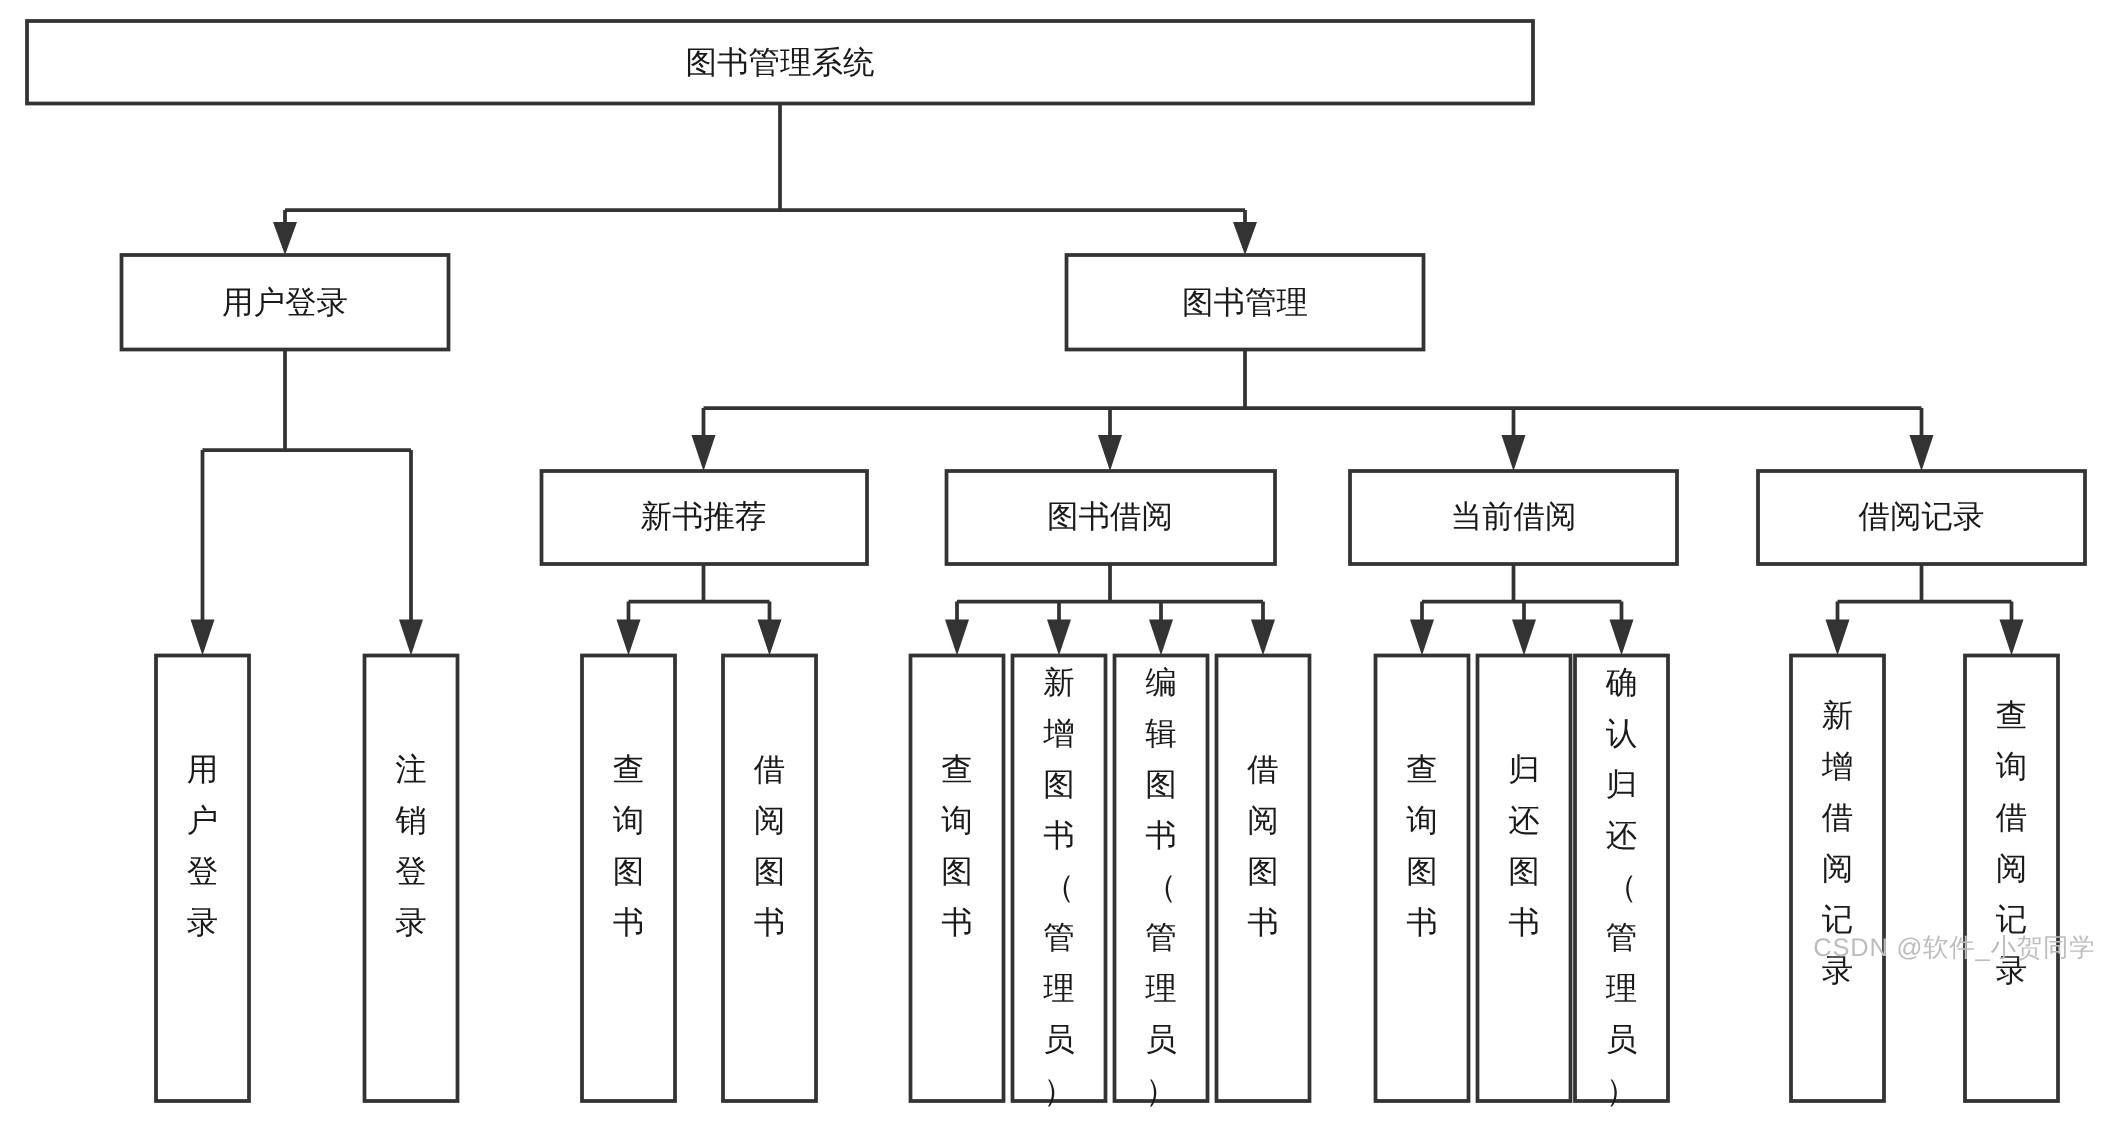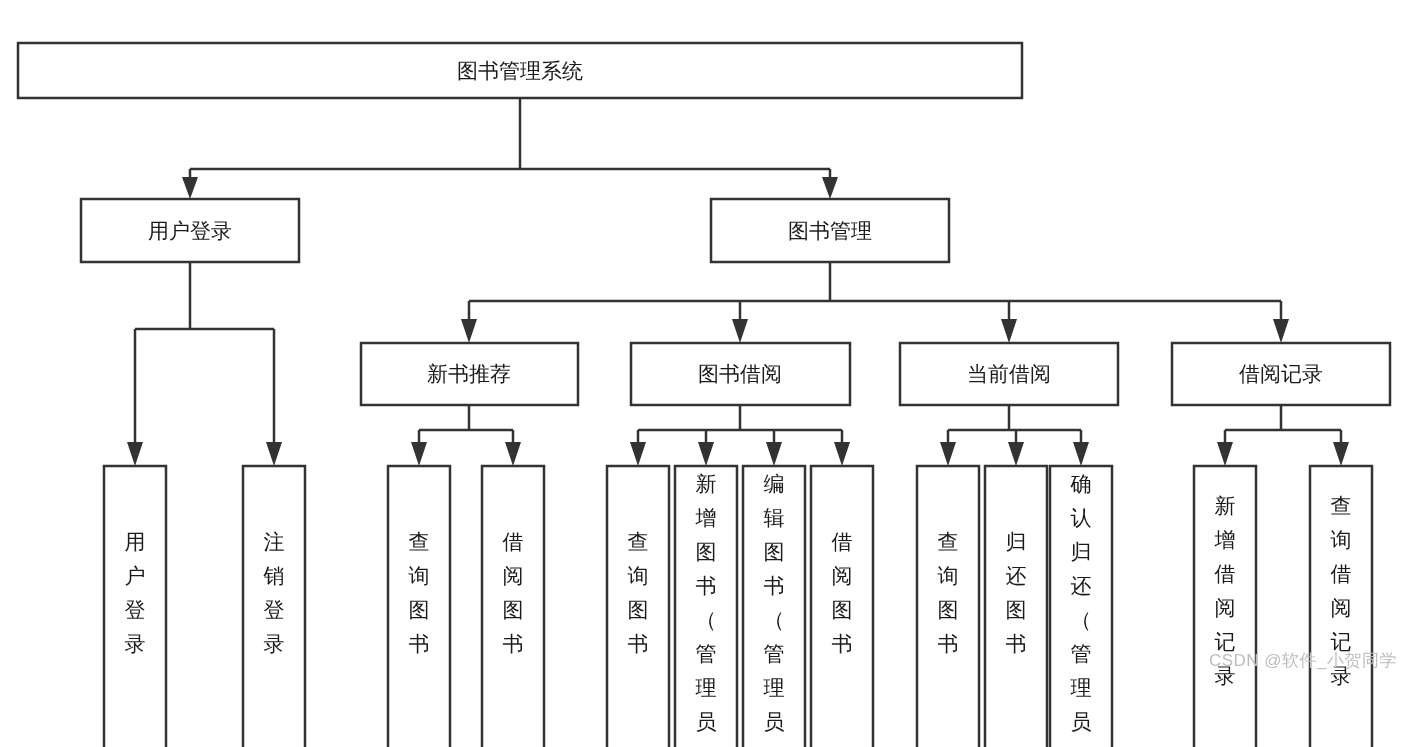--- a/index.html
+++ b/index.html
@@ -11,21 +11,20 @@
     width: 1405px;
     height: 747px;
     font-family: "Liberation Sans", "DejaVu Sans", sans-serif;
     overflow: hidden;
     position: relative;
   }
   #diagram-root {
     position: relative;
     width: 1405px;
     height: 647px;
-    margin-top: 29px;
   }
   svg#tree-svg {
     position: absolute;
     left: 0;
     top: 0;
     width: 1405px;
     height: 747px;
     display: block;
   }
   .node-box {

